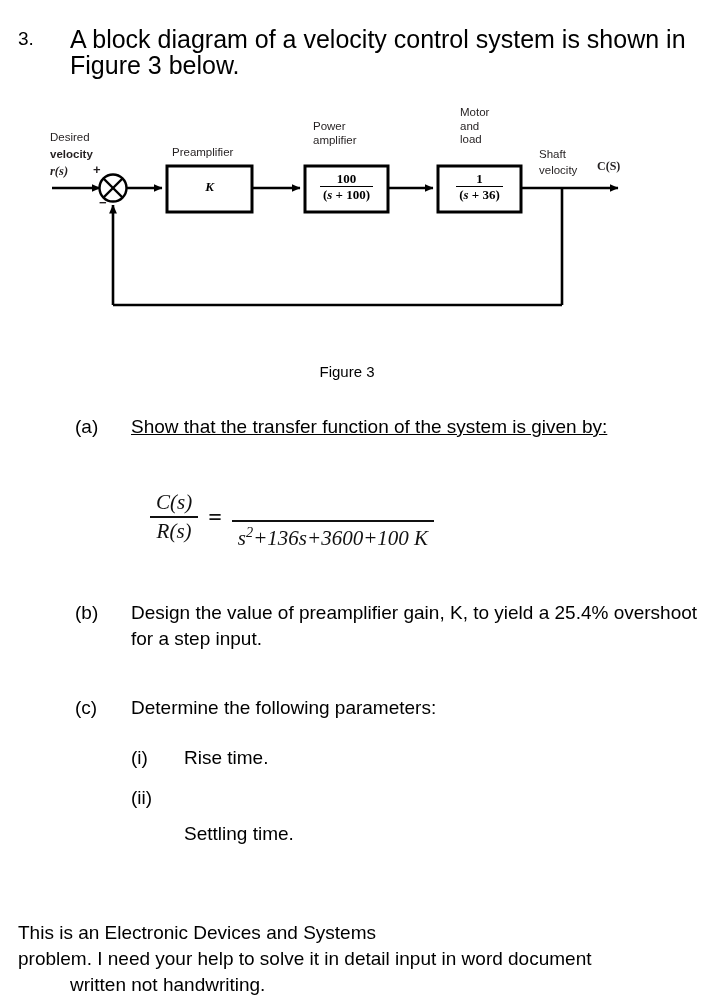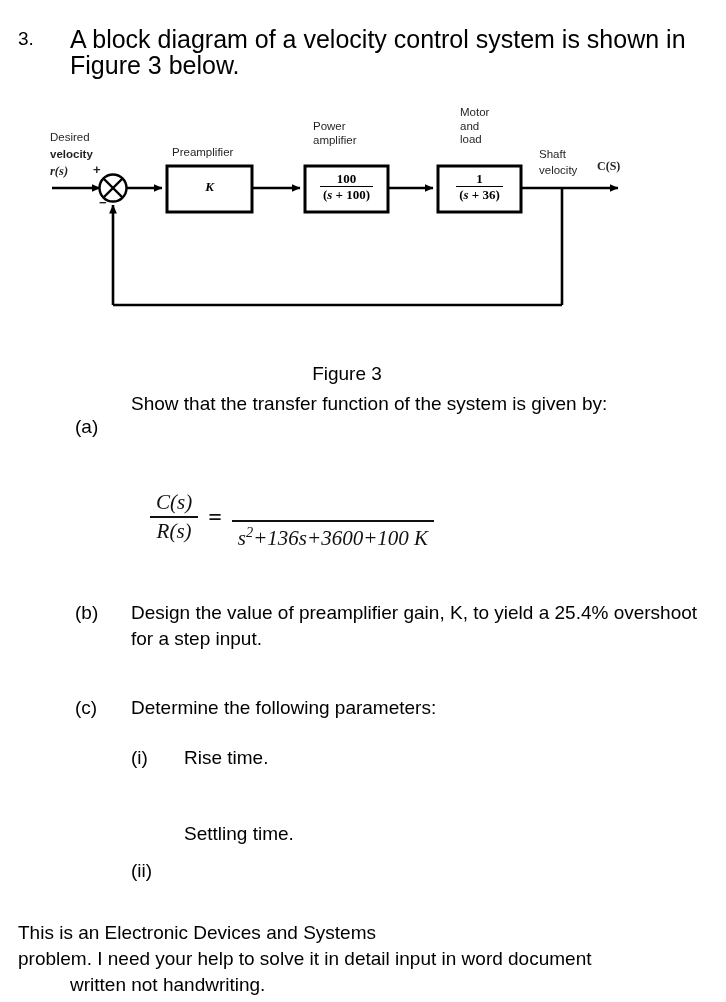--- a/index.html
+++ b/index.html
@@ -73,21 +73,21 @@
   .frac .den { display: block; font-size: 13px; border-top: 1.4px solid #000; padding: 1px 3px 0 3px; }
   .frac .den i, .frac .num i { font-style: italic; }
 
   
   #figure-caption {
     position: absolute;
     left: 0;
     top: 363px;
     width: 694px;
     text-align: center;
-    font-size: 19px;
+    font-size: 15px;
   }
 
   
   .part {
     position: absolute;
     font-size: 19px;
     line-height: 26px;
   }
   .part-tag {
     position: absolute;
@@ -220,21 +220,21 @@
   </div>
 
   <div class="dlabel" style="left:539px; top:40px;text-align:right;">Shaft</div>
   <div class="dlabel" style="left:539px; top:56px;">velocity</div>
   <div class="dlabel b" style="left:597px; top:52px; font-family:'Liberation Serif',serif; font-size:12px;">C(S)</div>
 </div>
 
 <div id="figure-caption">Figure 3</div>
 
 <div class="part-tag" style="left:75px; top:414px;">(a)</div>
-<div class="part" style="left:131px; top:391px; width:580px;">Show that the transfer function of the system is given by:</div>
+<div class="part" style="left:131px; top:414px; width:580px;text-decoration:underline;">Show that the transfer function of the system is given by:</div>
 
 <div id="equation">
   <span class="eqfrac">
     <span class="num">C(s)</span>
     <span class="den">R(s)</span>
   </span>
   <span id="eq-equals">=</span>
   <span class="eqfrac big">
     <span class="den"><span>s</span><span class="sup2">2</span><span>+136s+3600+100 K</span></span>
   </span>
@@ -242,20 +242,20 @@
 
 <div class="part-tag" style="left:75px; top:600px;">(b)</div>
 <div class="part" style="left:131px; top:600px; width:580px;">Design the value of preamplifier gain, K, to yield a 25.4% overshoot for a step input.</div>
 
 <div class="part-tag" style="left:75px; top:695px;">(c)</div>
 <div class="part" style="left:131px; top:695px; width:580px;">Determine the following parameters:</div>
 
 <div class="part-tag" style="left:131px; top:745px;">(i)</div>
 <div class="part" style="left:184px; top:745px; width:520px;">Rise time.</div>
 
-<div class="part-tag" style="left:131px; top:858px;">(ii)</div>
+<div class="part-tag" style="left:131px; top:785px;">(ii)</div>
 <div class="part" style="left:184px; top:821px; width:520px;">Settling time.</div>
 
 <div id="footer-note">
   <div id="fn-l1"><span>This is an </span><span class="bold">Electronic Devices and Systems</span></div>
   <div id="fn-l2">problem. I need your help to solve it in detail input in word document</div>
   <div id="fn-l3">written not handwriting.</div>
 </div>
 
 </body></html>

